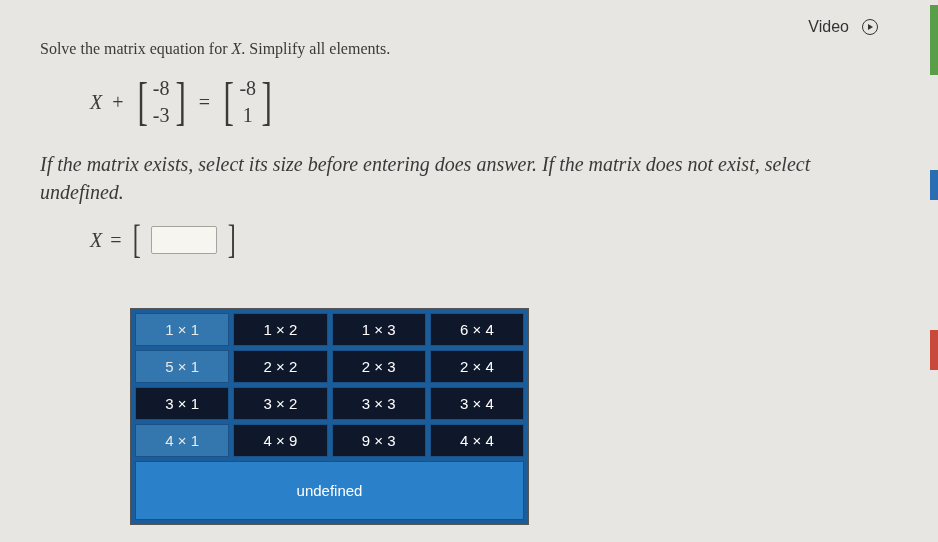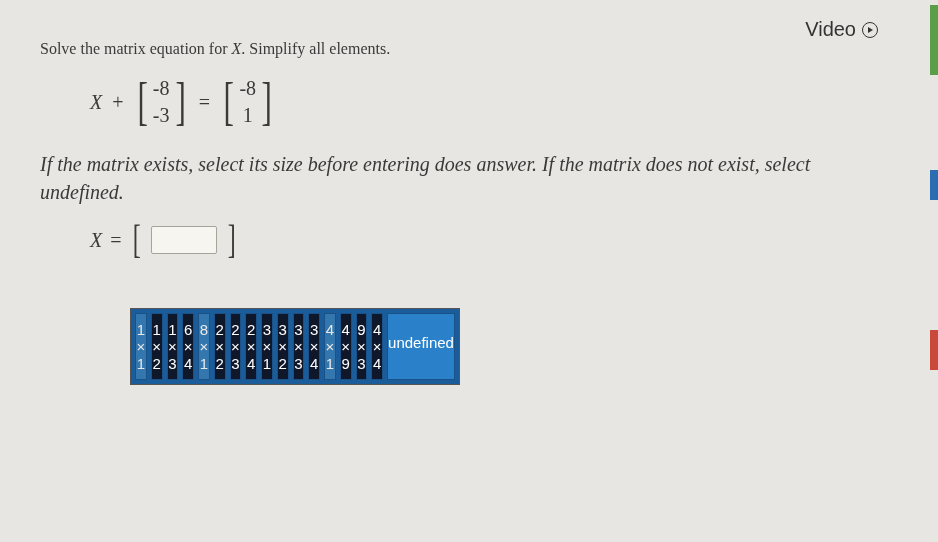--- a/index.html
+++ b/index.html
@@ -10,25 +10,25 @@
     font-family: Georgia, 'Times New Roman', serif;
     color: #3a3a3a;
     position: relative;
     padding: 20px 40px;
   }
   .video-link {
     position: absolute;
     top: 18px;
     right: 60px;
     font-family: Arial, sans-serif;
-    font-size: 20px;
+    font-size: 16px;
     color: #333;
     display: flex;
     align-items: center;
-    gap: 6px;
+    gap: 13px;
     cursor: pointer;
   }
   .video-link .play-icon {
     width: 16px;
     height: 16px;
     border: 1.5px solid #333;
     border-radius: 50%;
     display: inline-flex;
     align-items: center;
     justify-content: center;
@@ -113,26 +113,26 @@
   .input-box {
     width: 66px;
     height: 28px;
     background: #f7f5f0;
     border: 1px solid #a8a49c;
     border-radius: 2px;
   }
 
   .size-panel {
     margin-left: 90px;
-    width: 330px;
+    width: 399px;
     background: #1a5d9a;
     padding: 4px;
     border: 1px solid #555;
     display: flex;
-    flex-direction: row;
+    flex-direction: column;
     gap: 4px;
     font-family: Arial, sans-serif;
     margin-top: 48px;
   }
   .size-row {
     display: flex;
     gap: 4px;
   }
   .size-btn {
     flex: 1;
@@ -206,21 +206,21 @@
 </div>
 
 <div class="size-panel">
   <div class="size-row">
     <div class="size-btn dim">1 × 1</div>
     <div class="size-btn">1 × 2</div>
     <div class="size-btn">1 × 3</div>
     <div class="size-btn">6 × 4</div>
   </div>
   <div class="size-row">
-    <div class="size-btn dim">8 × 1</div>
+    <div class="size-btn dim">5 × 1</div>
     <div class="size-btn">2 × 2</div>
     <div class="size-btn">2 × 3</div>
     <div class="size-btn">2 × 4</div>
   </div>
   <div class="size-row">
     <div class="size-btn">3 × 1</div>
     <div class="size-btn">3 × 2</div>
     <div class="size-btn">3 × 3</div>
     <div class="size-btn">3 × 4</div>
   </div>

